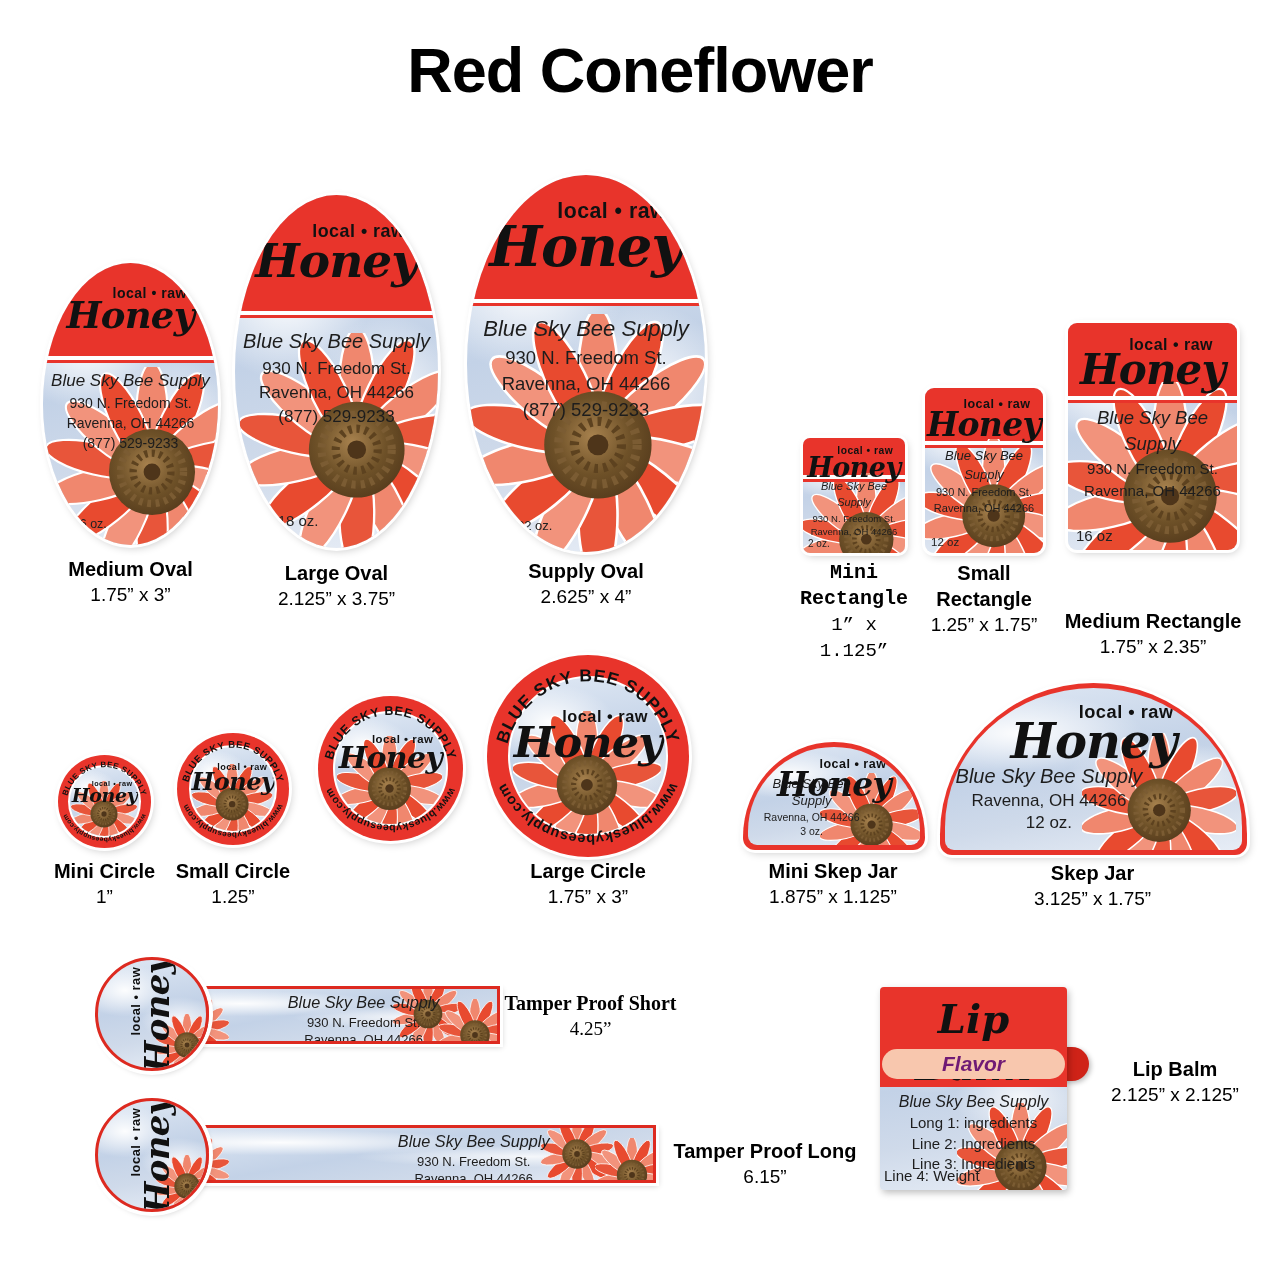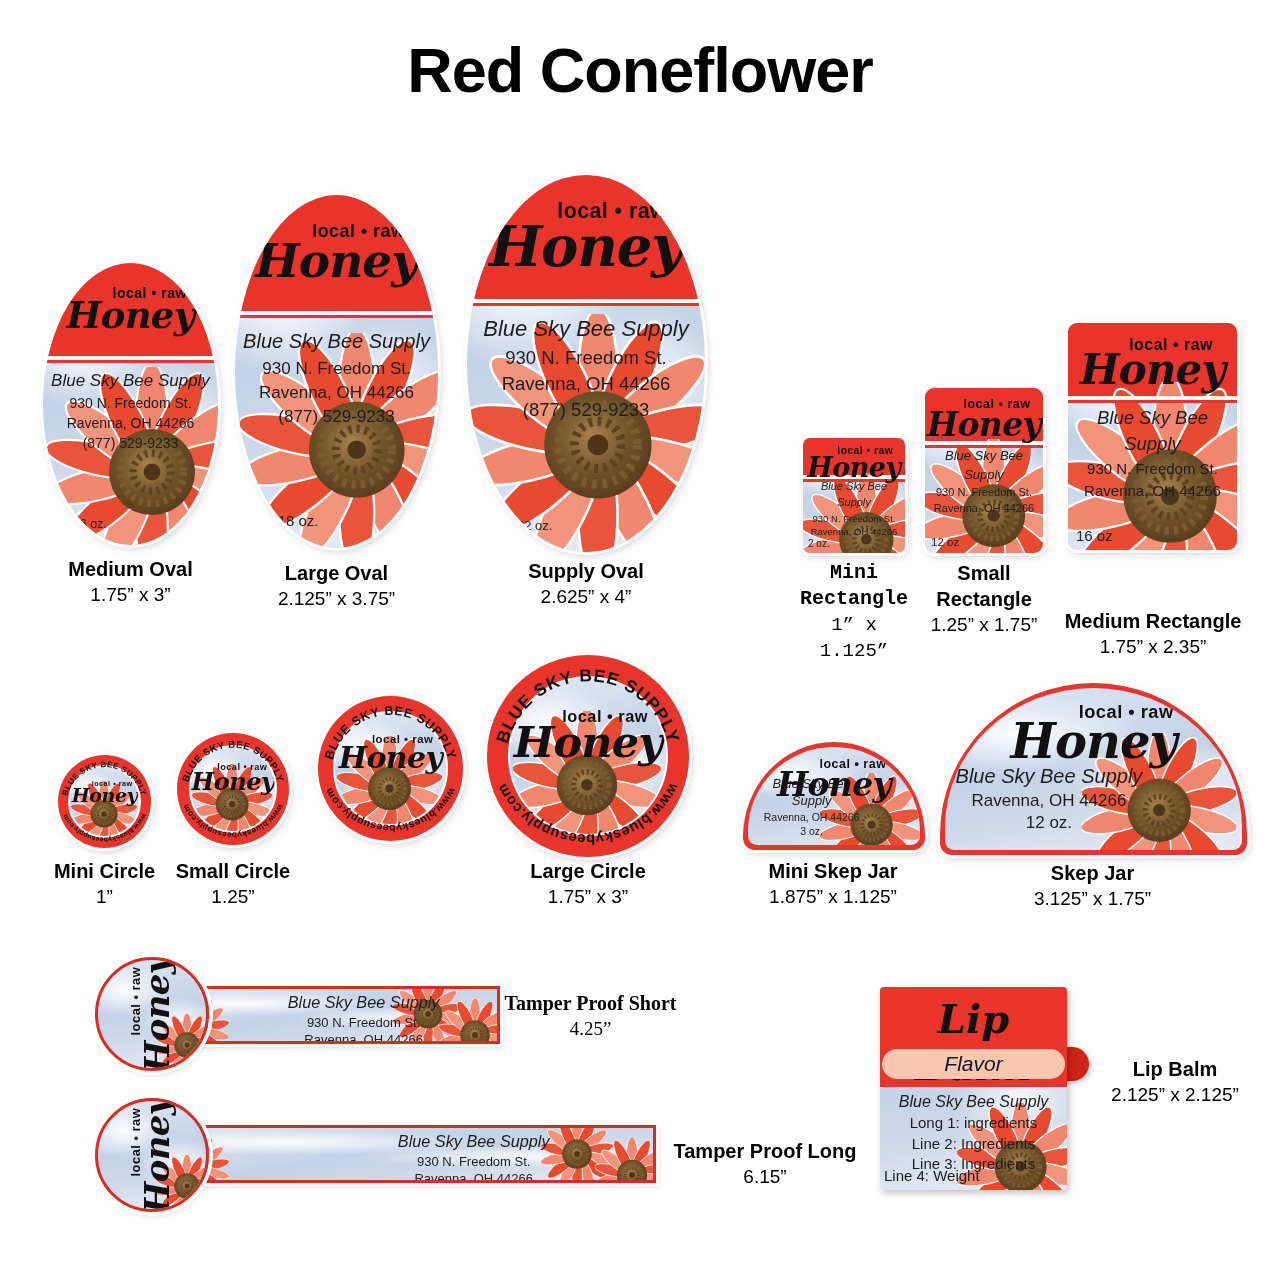--- a/index.html
+++ b/index.html
@@ -104,21 +104,21 @@
   
   .lb-tab{position:absolute;right:-22px;top:60px;width:80px;height:34px;background:#cf2318;
           border-radius:0 17px 17px 0;box-shadow:2px 2px 5px rgba(0,0,0,.25);z-index:0;}
   .lb-main{position:absolute;inset:0;border-radius:4px;overflow:hidden;background:var(--sky);
            box-shadow:2px 3px 7px rgba(0,0,0,.25);z-index:1;}
   .lb-red{position:absolute;top:0;left:0;right:0;height:100px;background:var(--red);z-index:1;}
   .lb-script{position:absolute;top:8px;left:0;right:0;text-align:center;z-index:2;
              font-family:"DejaVu Serif",serif;font-style:italic;font-weight:bold;font-size:40px;color:#111;}
   .lb-pill{position:absolute;left:2px;top:62px;width:183px;height:30px;background:#f8c7ae;
            border-radius:15px;display:flex;align-items:center;justify-content:center;
-           font-style:italic;font-size:21px;color:#0f172a;z-index:3;}
+           font-style:italic;font-size:21px;color:#701a75;z-index:3;font-weight:bold;}
   .lb-body{position:absolute;top:104px;left:0;right:0;text-align:center;font-size:15px;
            line-height:1.38;color:#1d1d1d;z-index:2;}
   .lb-body .co{font-style:italic;font-size:16px;}
   .lb-line4{position:absolute;left:4px;bottom:6px;font-size:15px;color:#1d1d1d;z-index:3;}
   .lb .flower{width:68%;left:41%;top:57%;z-index:1;}
   
   .caption{position:absolute;text-align:center;color:#000;line-height:26px;}
   .cap-name{font-weight:bold;font-size:20px;}
   .cap-size{font-size:19px;}
 </style>

